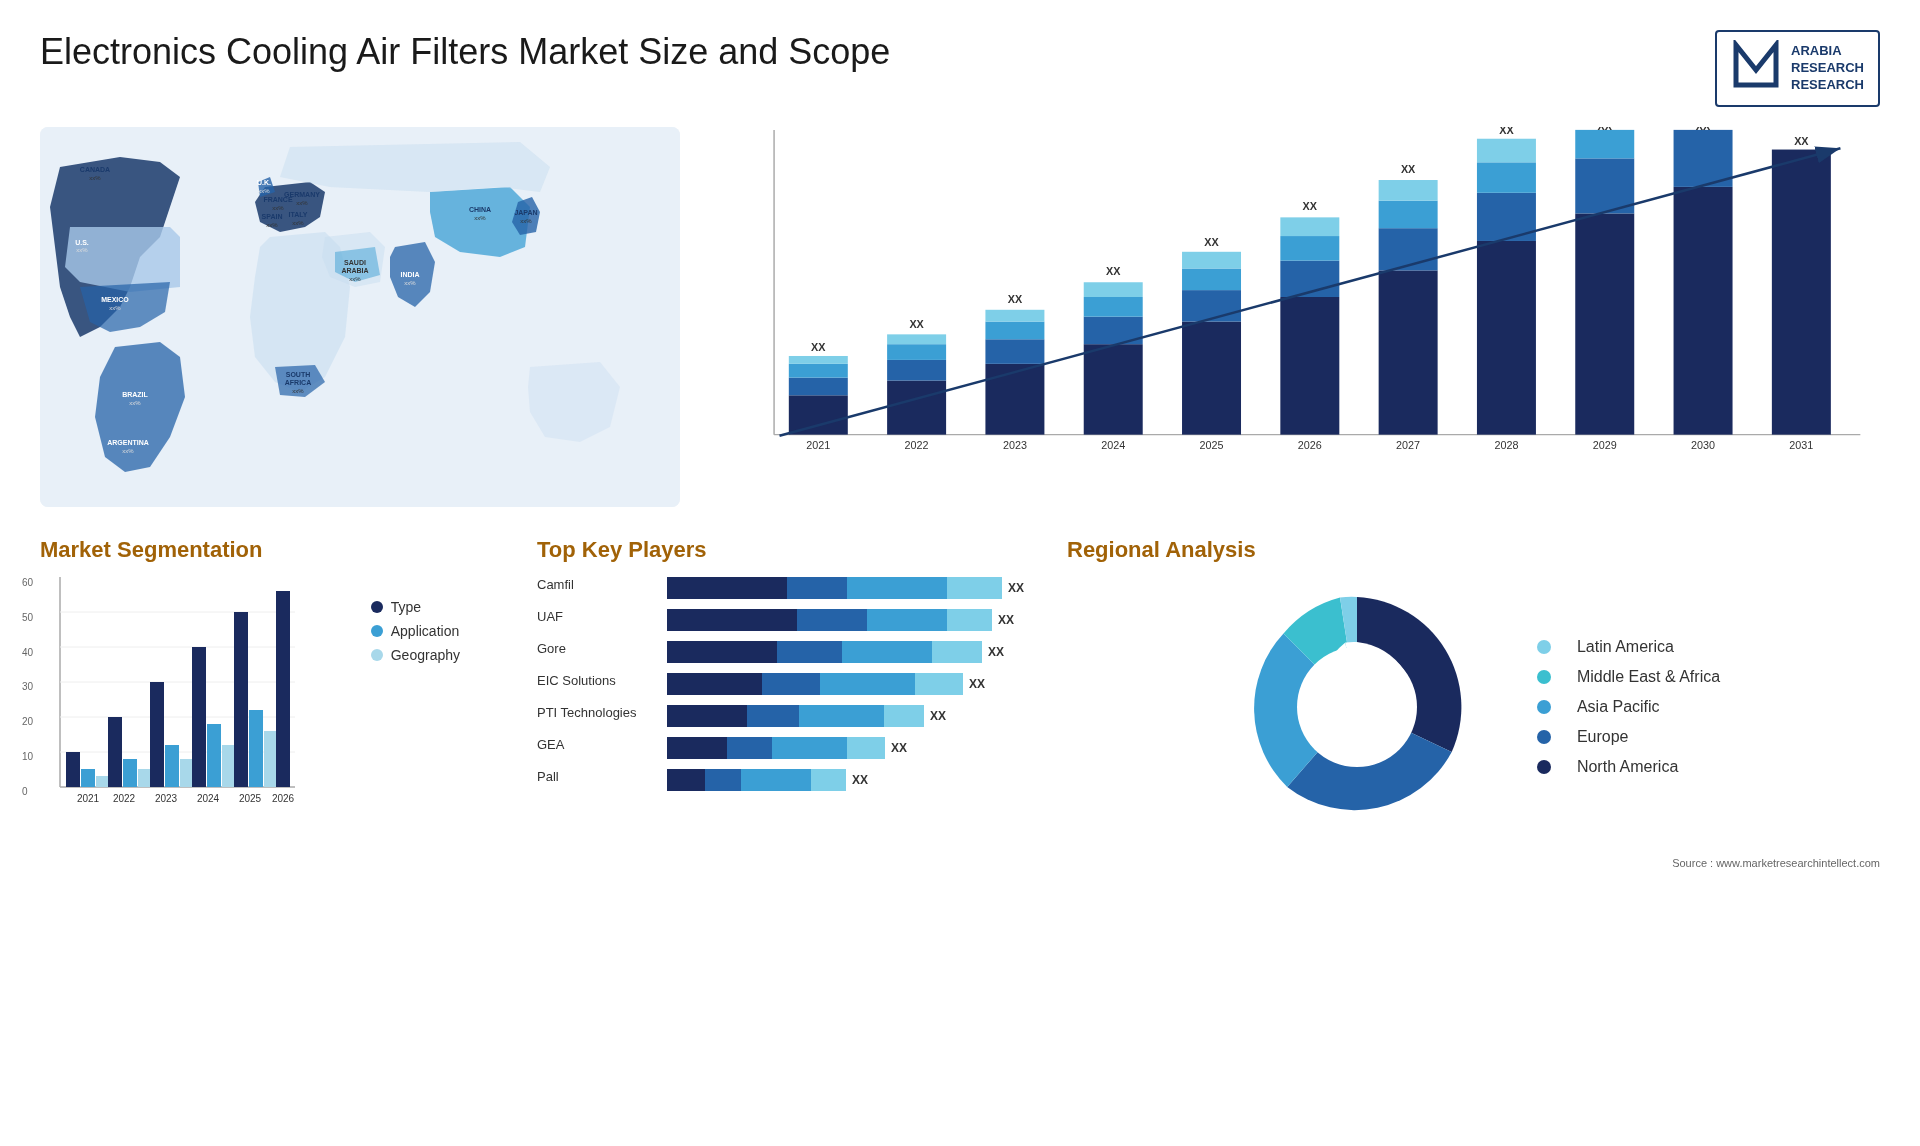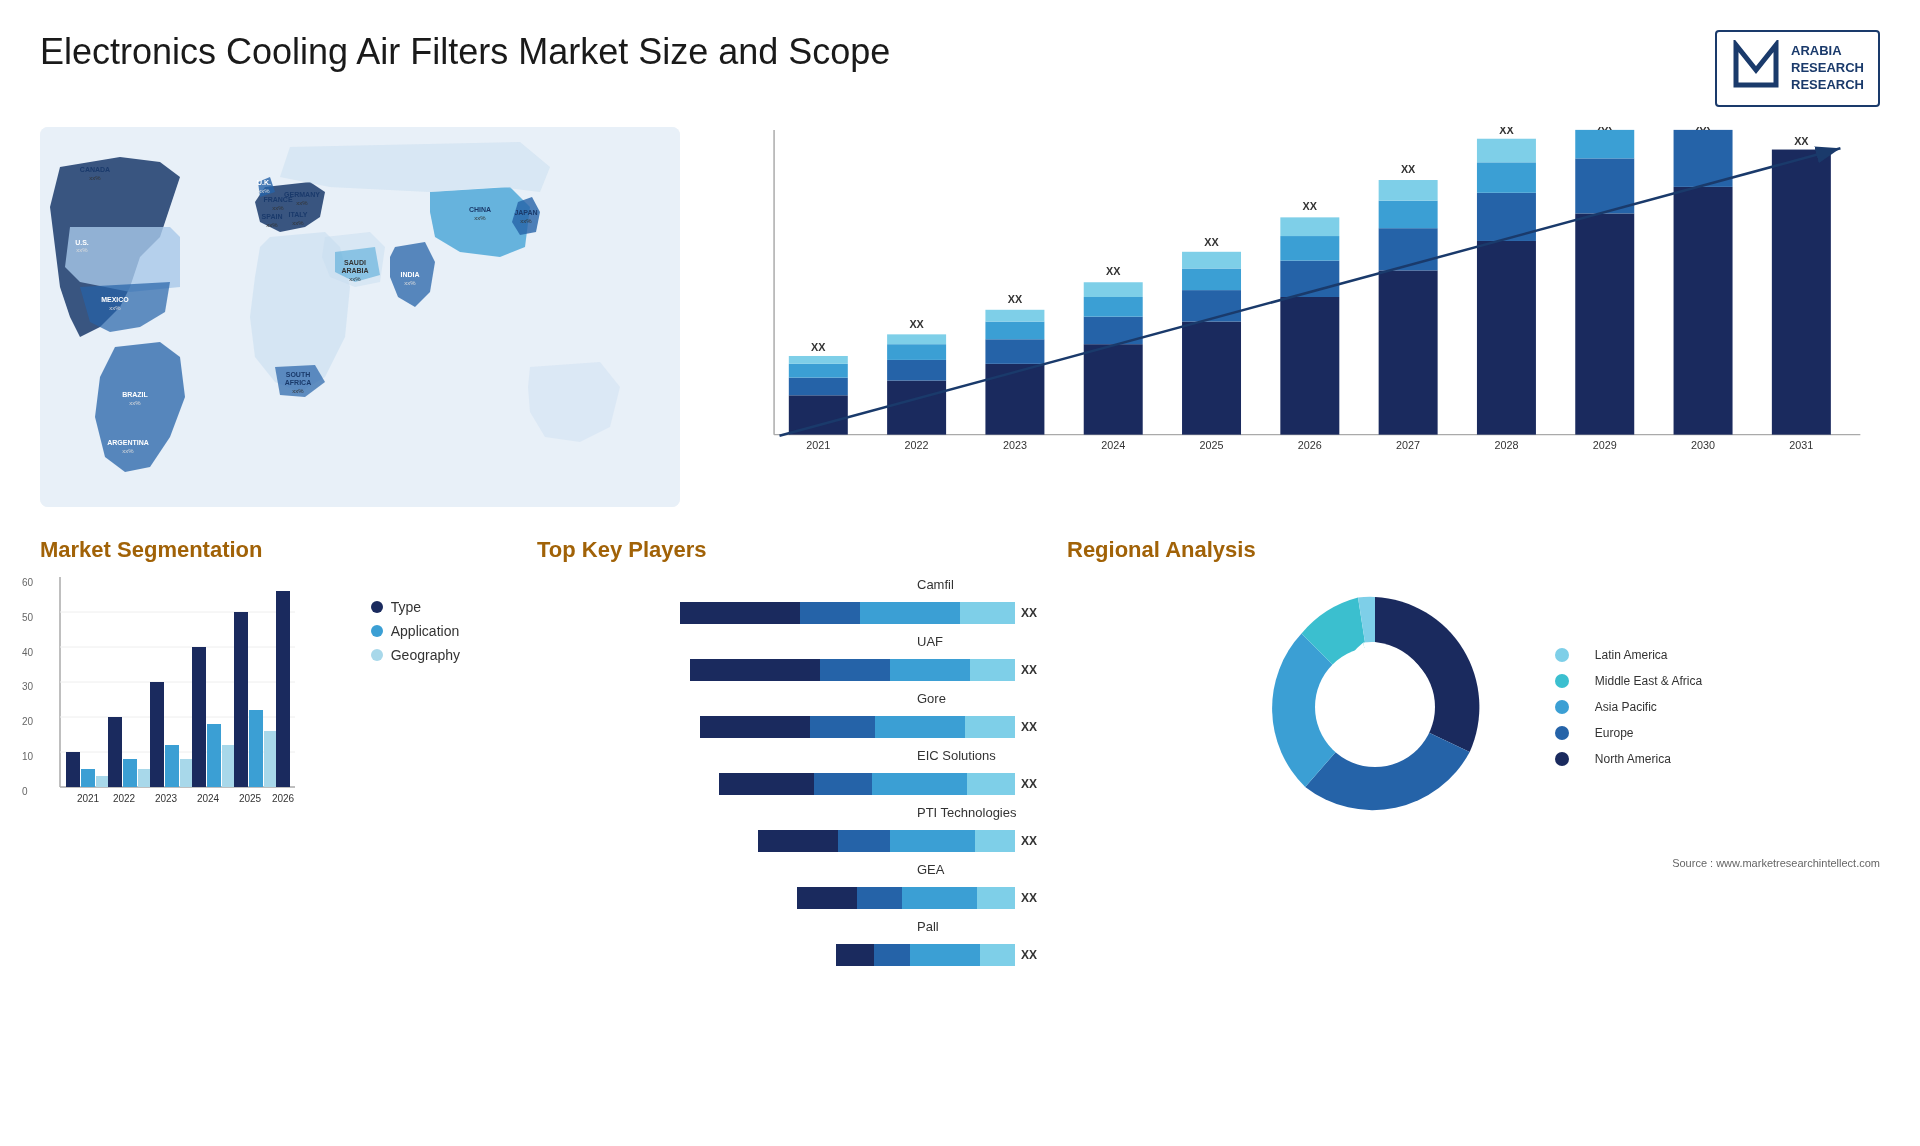--- a/index.html
+++ b/index.html
@@ -119,24 +119,23 @@
       flex-shrink: 0;
     }
 
     
     .players-section {
       flex: 0 0 500px;
       margin-left: 47px;
     }
     .player-row {
       display: flex;
-      align-items: flex-end;
+      align-items: flex-start;
       gap: 10px;
       margin-bottom: 10px;
-      flex-direction: column;
     }
     .player-name {
       width: 120px;
       font-size: 13px;
       color: #333;
       flex-shrink: 0;
     }
     .player-bar-container {
       flex: 1;
       height: 22px;
@@ -172,21 +171,21 @@
     }
     .regional-legend {
       display: flex;
       flex-direction: column;
       gap: 12px;
     }
     .regional-legend-item {
       display: flex;
       align-items: center;
       gap: 26px;
-      font-size: 12px;
+      font-size: 16px;
       color: #333;
       padding-left: 20px;
     }
     .regional-legend-dot {
       width: 14px;
       height: 14px;
       border-radius: 50%;
       flex-shrink: 0;
     }
     .source-text {

